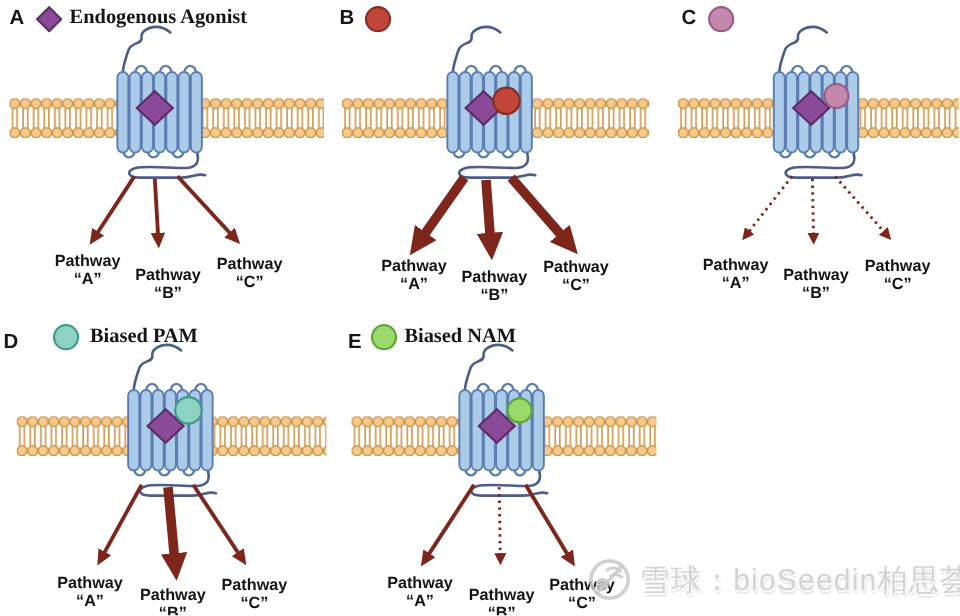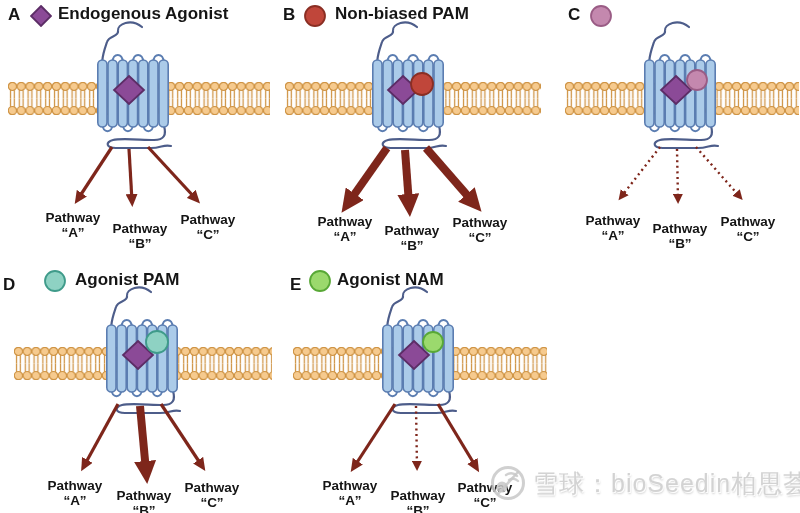--- a/index.html
+++ b/index.html
@@ -1,20 +1,20 @@
 <!DOCTYPE html>
 <html><head>
 <meta charset="utf-8">
 <style>
   html,body{margin:0;padding:0;background:#fff;}
   .stage{position:relative;width:800px;height:513px;background:#fff;overflow:hidden;
          font-family:"Liberation Sans",sans-serif;color:#111;}
   .panel{position:absolute;}
   .plabel{position:absolute;font-size:17px;font-weight:bold;color:#151515;}
-  .ptitle{position:absolute;font-size:17px;font-weight:bold;color:#151515;white-space:nowrap;}
+  .ptitle{position:absolute;font-size:17px;font-weight:bold;color:#151515;white-space:nowrap;font-family:Liberation Serif, serif;}
   .chip{position:absolute;}
   .art{position:absolute;left:0;top:0;}
   .pw{position:absolute;width:84px;text-align:center;font-weight:bold;
       font-size:13.5px;line-height:15px;color:#151515;}
   .pw span{display:block;}
   .mem{fill:url(#lipid);}
   .helix{fill:#abcbe9;stroke:#5b7db1;stroke-width:1.6;}
   .loop{fill:none;stroke:#5b7db1;stroke-width:2;}
   .term{fill:none;stroke:#4d5d8a;stroke-width:2.2;stroke-linecap:round;}
   .diamond{stroke:#5c2d66;stroke-width:1.8;}
@@ -99,21 +99,20 @@
       <span>Pathway</span>
         <span>“C”</span>
     </div>
   </div>
 
   <div class="panel" style="left:275px;top:0;width:280px;height:256px">
     <span class="plabel" style="left:8px;top:5px">B</span>
     <svg class="chip" style="left:29px;top:5px" width="22" height="22" viewBox="0 0 22 22">
       <circle cx="11" cy="11" r="10" stroke="#8a2e23" stroke-width="1.8" fill="#c0463a"></circle>
     </svg>
-    <span class="ptitle" style="left:60px;top:4px">Non-biased PAM</span>
     <svg class="art" width="280" height="256">
       <g transform="translate(10,82)">
           <rect class="mem" width="256" height="33"></rect>
         </g>
       <use href="#gpcr" x="133" y="82"></use>
       <path class="diamond" d="M0,-14 L15,0 L0,14 L-15,0 Z" transform="translate(128,90)" fill="#8b4a97"></path>
       <circle cx="147" cy="84" r="11" stroke="#8a2e23" stroke-width="1.8" fill="#c0463a"></circle>
       <line x1="112" y1="148" x2="74" y2="202" class="thick"></line>
       <line x1="130" y1="150" x2="134" y2="204" class="thick"></line>
       <line x1="151" y1="148" x2="198" y2="202" class="thick"></line>
@@ -160,21 +159,21 @@
       <span>Pathway</span>
         <span>“C”</span>
     </div>
   </div>
 
   <div class="panel" style="left:0;top:258px;width:280px;height:255px">
     <span class="plabel" style="left:3px;top:17px">D</span>
     <svg class="chip" style="left:44px;top:12px" width="22" height="22" viewBox="0 0 22 22">
       <circle cx="11" cy="11" r="10" stroke="#3f9b8a" stroke-width="1.8" fill="#8ed2c3"></circle>
     </svg>
-    <span class="ptitle" style="left:75px;top:12px">Agonist PAM</span>
+    <span class="ptitle" style="left:75px;top:12px">Biased PAM</span>
     <svg class="art" width="280" height="255">
       <g transform="translate(14,89)">
           <rect class="mem" width="258" height="33"></rect>
         </g>
       <use href="#gpcr" x="142" y="89"></use>
       <path class="diamond" d="M0,-14 L15,0 L0,14 L-15,0 Z" transform="translate(138,97)" fill="#8b4a97"></path>
       <circle cx="157" cy="84" r="11" stroke="#3f9b8a" stroke-width="1.8" fill="#8ed2c3"></circle>
       <line x1="118" y1="146" x2="84" y2="208" class="thin"></line>
       <line x1="140" y1="148" x2="146" y2="213" class="thick"></line>
       <line x1="161" y1="146" x2="202" y2="208" class="thin"></line>
@@ -191,21 +190,21 @@
       <span>Pathway</span>
         <span>“C”</span>
     </div>
   </div>
 
   <div class="panel" style="left:280px;top:258px;width:285px;height:255px">
     <span class="plabel" style="left:10px;top:17px">E</span>
     <svg class="chip" style="left:29px;top:12px" width="22" height="22" viewBox="0 0 22 22">
       <circle cx="11" cy="11" r="10" stroke="#58a836" stroke-width="1.8" fill="#9bd96d"></circle>
     </svg>
-    <span class="ptitle" style="left:57px;top:12px">Agonist NAM</span>
+    <span class="ptitle" style="left:57px;top:12px">Biased NAM</span>
     <svg class="art" width="285" height="255">
       <g transform="translate(13,89)">
           <rect class="mem" width="254" height="33"></rect>
         </g>
       <use href="#gpcr" x="138" y="89"></use>
       <path class="diamond" d="M0,-14 L15,0 L0,14 L-15,0 Z" transform="translate(134,97)" fill="#8b4a97"></path>
       <circle cx="153" cy="84" r="10" stroke="#58a836" stroke-width="1.8" fill="#9bd96d"></circle>
       <line x1="115" y1="146" x2="74" y2="209" class="thin"></line>
       <line x1="136" y1="148" x2="137" y2="209" class="dotted"></line>
       <line x1="158" y1="146" x2="196" y2="209" class="thin"></line>

